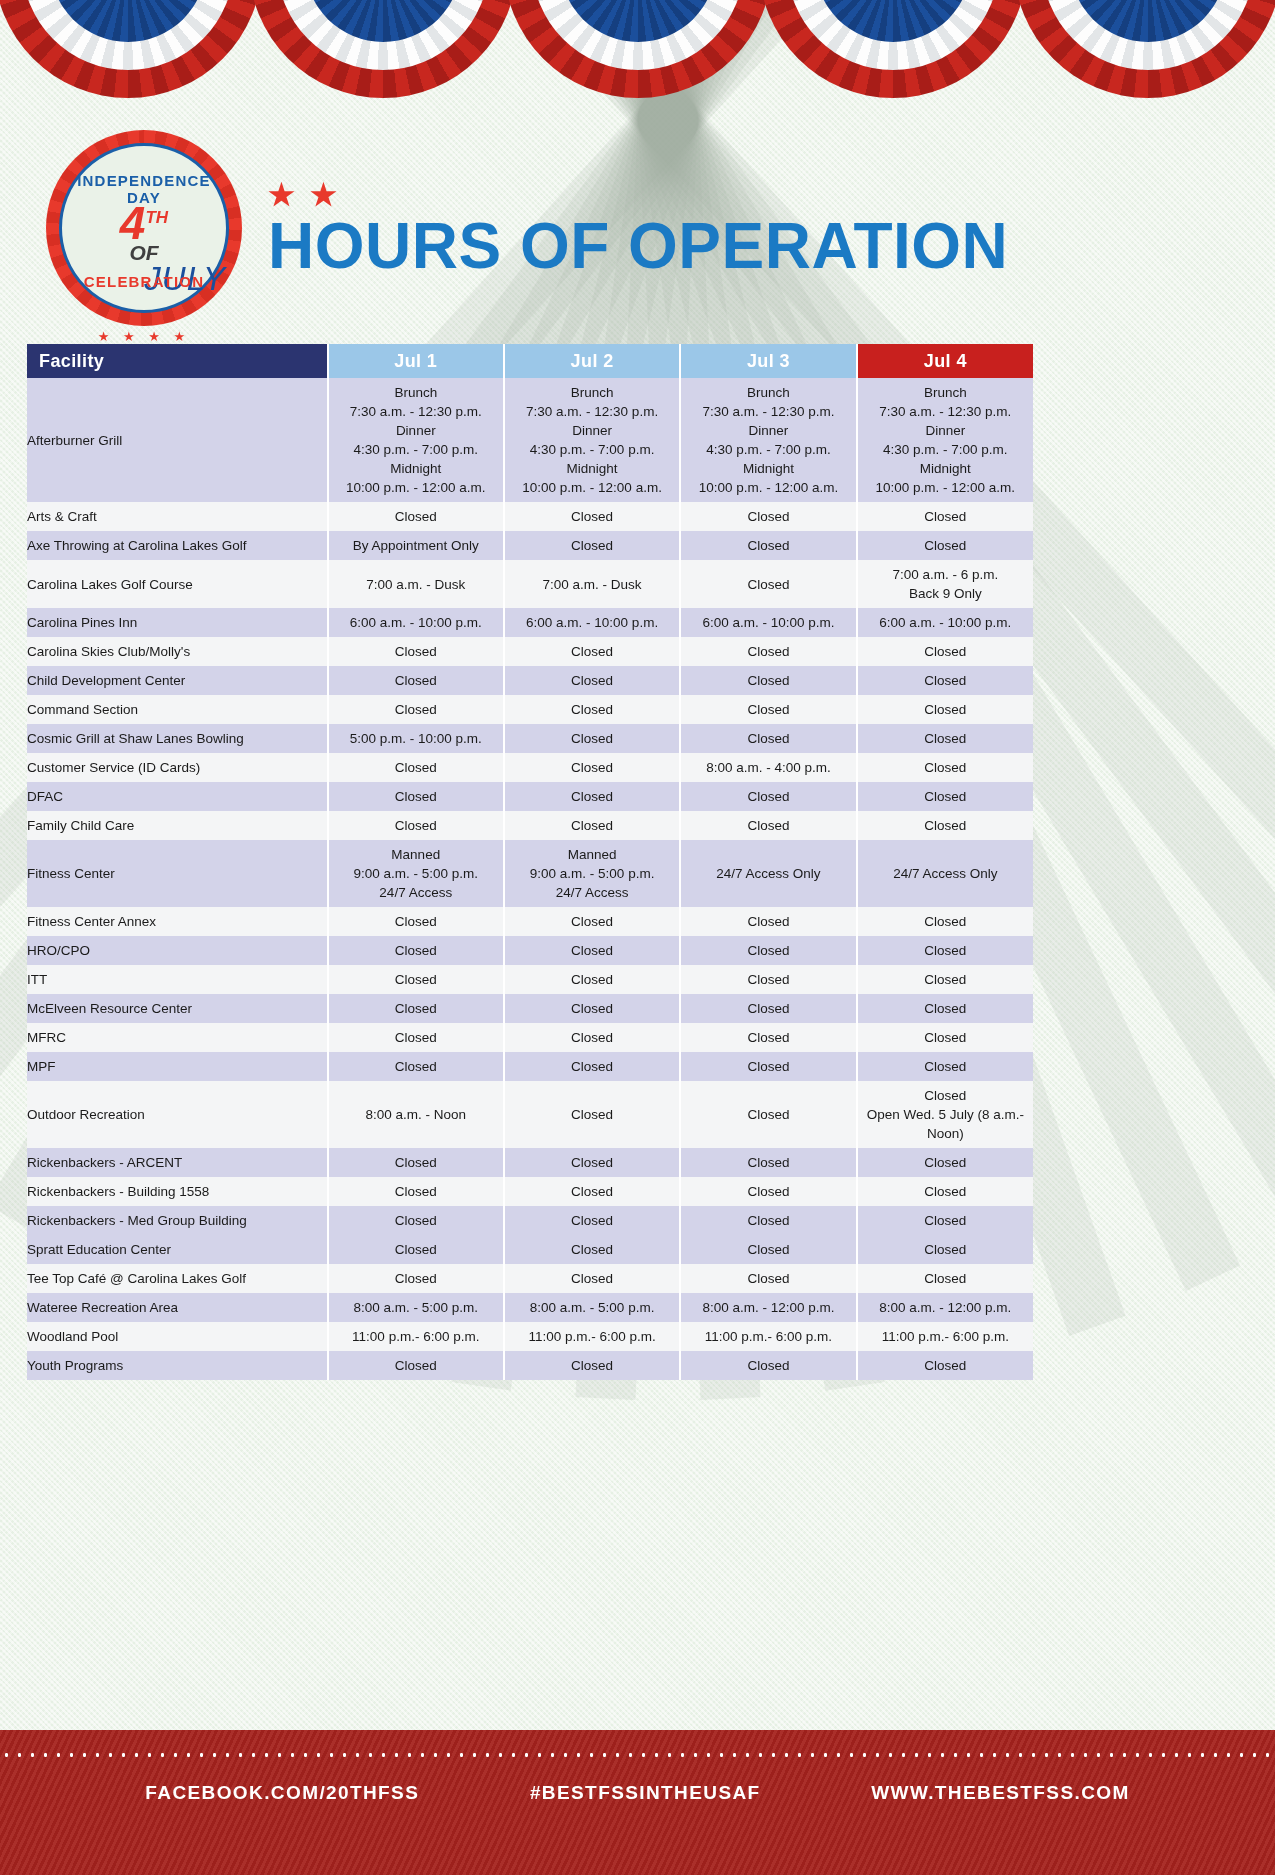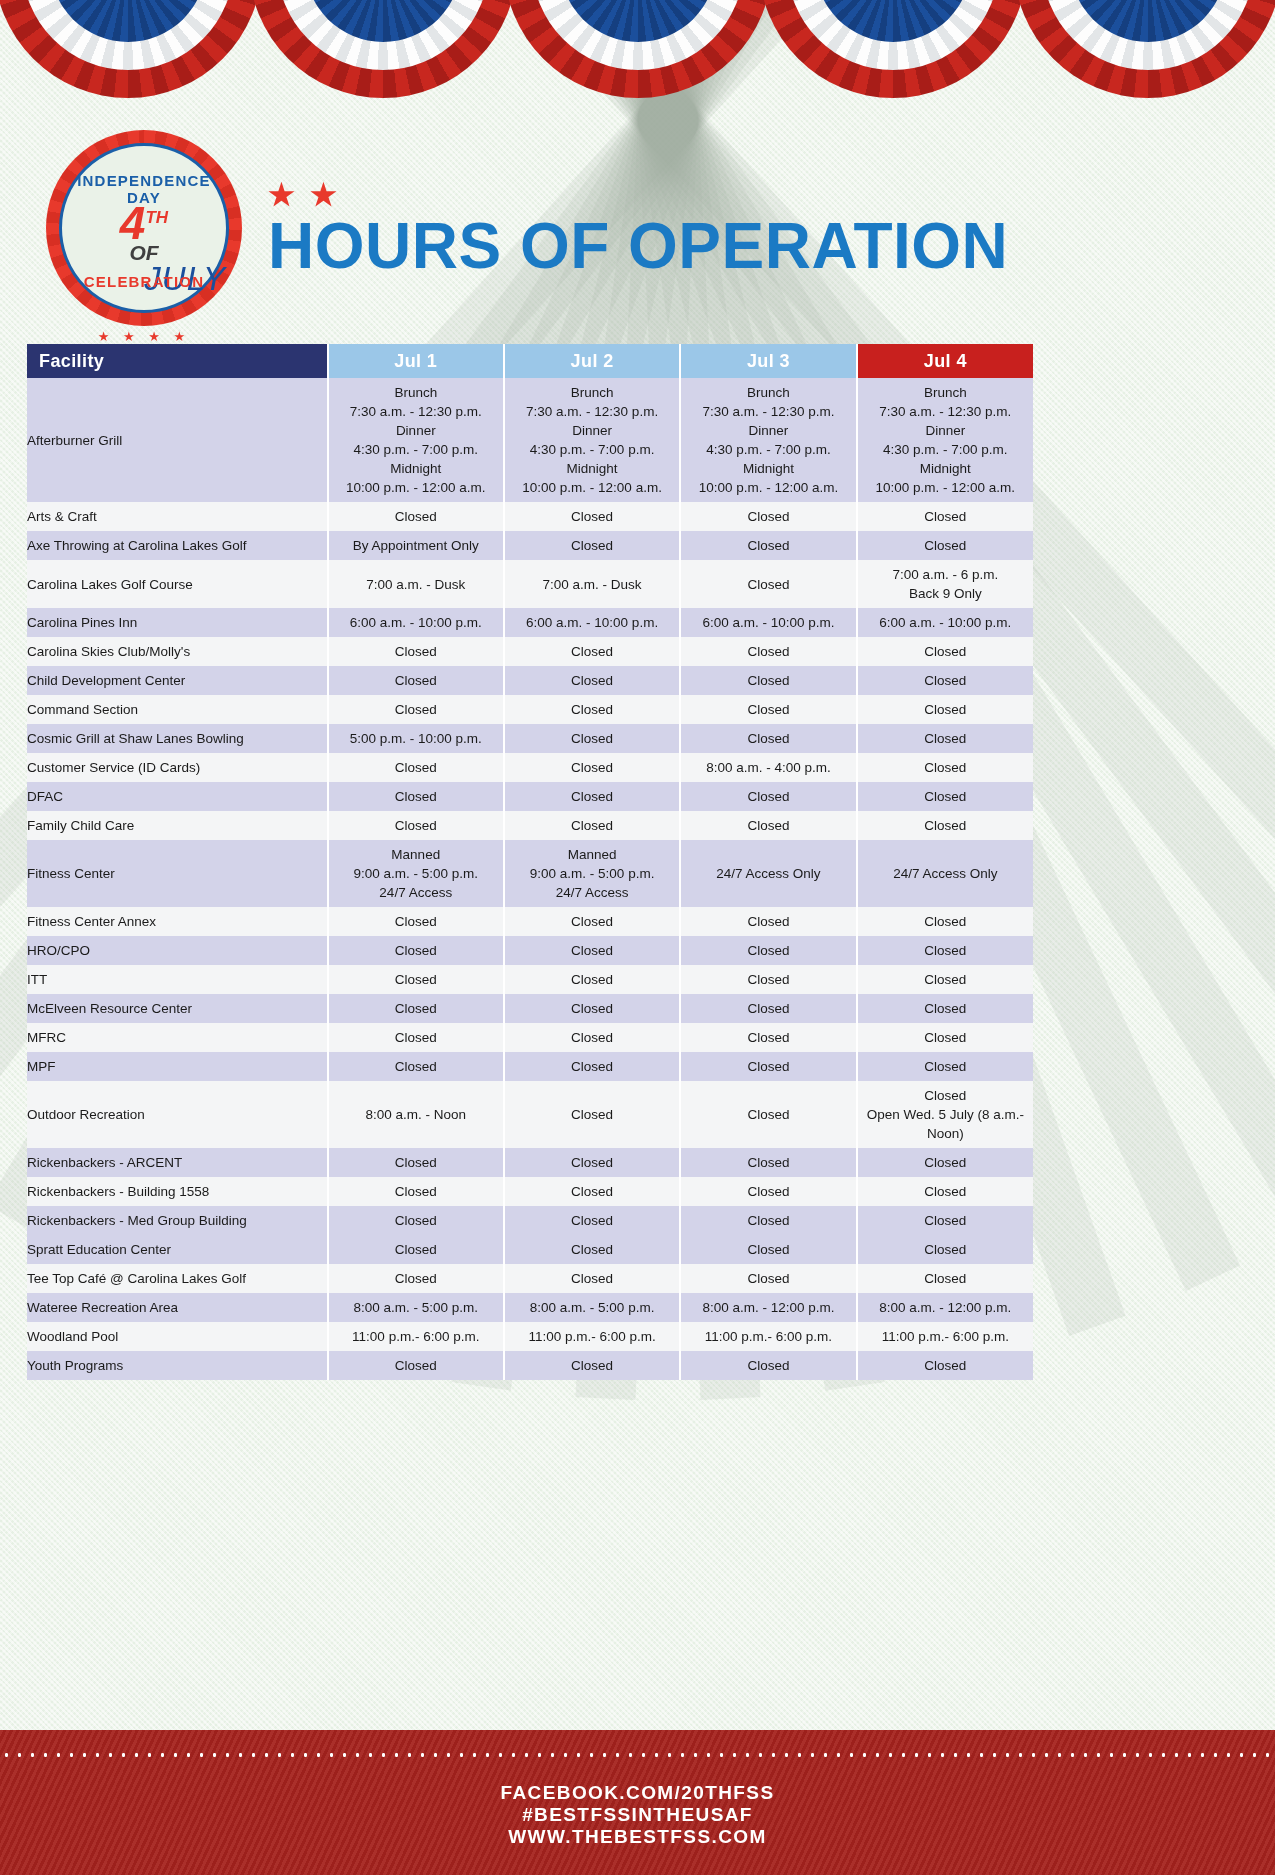--- a/index.html
+++ b/index.html
@@ -239,21 +239,20 @@
     background-size: 13px 6px;
     background-repeat: repeat-x;
   }
   .footer-row {
     position: absolute;
     top: 52px; left: 0; right: 0;
     display: flex;
     justify-content: space-around;
     align-items: center;
     padding: 0 90px;
-    flex-direction: column;
   }
   .footer-row span {
     color: #ffffff;
     font-weight: bold;
     font-size: 19px;
     letter-spacing: 1.4px;
   }
 </style>
 </head>
 <body>

